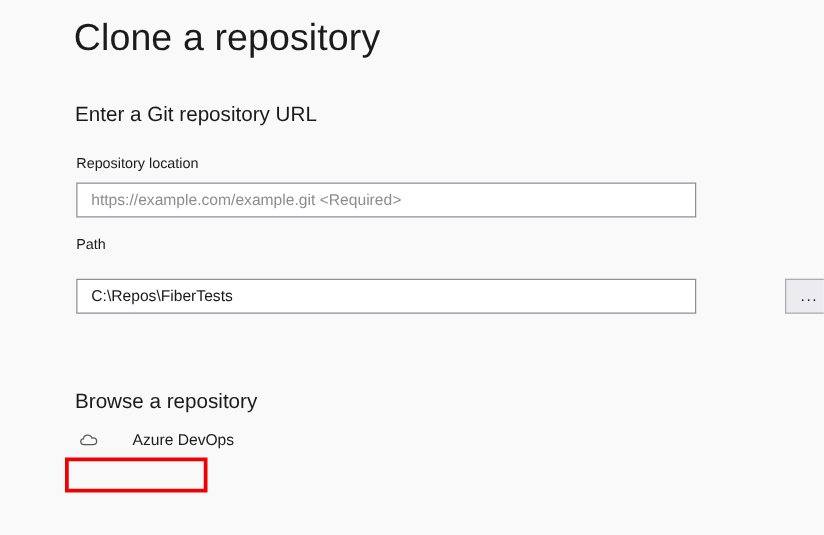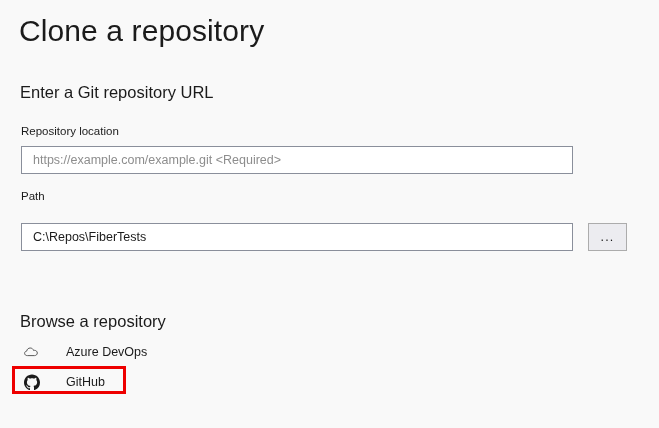--- a/index.html
+++ b/index.html
@@ -13,20 +13,21 @@
     font-family: "Liberation Sans", sans-serif;
     color: #1b1b1b;
     overflow: hidden;
     position: relative;
   }
 
   .page {
     position: absolute;
     inset: 0;
     padding: 0;
+    margin-left: 40px;
   }
 
   
   .page-title {
     position: absolute;
     left: 19px;
     top: 12px;
     font-size: 30px;
     font-weight: 300;
     letter-spacing: 0.1px;
@@ -58,21 +59,21 @@
     line-height: 15px;
     white-space: nowrap;
   }
   #label-repo-location { top: 124px; }
   #label-path { top: 189px; }
 
   
   .text-input {
     position: absolute;
     left: 21px;
-    width: 552px;
+    width: 496px;
     height: 28px;
     box-sizing: border-box;
     background: #ffffff;
     border: 1px solid #8a8f9b;
     font-family: "Liberation Sans", sans-serif;
     font-size: 12.5px;
     color: #1b1b1b;
     padding: 0 0 0 11px;
     line-height: 26px;
     outline: none;
@@ -177,32 +178,16 @@
       <svg width="17" height="17" viewBox="0 0 17 17" aria-hidden="true">
         <path d="M4.4 11.6 C2.7 11.6 1.6 10.6 1.6 9.3 C1.6 8.1 2.5 7.2 3.7 7.1
                  C3.9 5.3 5.4 4.0 7.2 4.0 C8.8 4.0 10.2 5.0 10.6 6.5
                  C10.9 6.4 11.2 6.35 11.5 6.35 C13.1 6.35 14.3 7.5 14.3 9.0
                  C14.3 10.5 13.1 11.6 11.5 11.6 Z" fill="none" stroke="#5a5a5a" stroke-width="1"></path>
       </svg>
     </span>
     <span class="provider-label">Azure DevOps</span>
   </div>
 
-  <div class="provider-row" id="row-github">
-    <span class="provider-icon">
-      <svg width="16" height="16" viewBox="0 0 16 16" aria-hidden="true">
-        <path fill="#1b1b1b" d="M8 0.5 C3.58 0.5 0 4.08 0 8.5 c0 3.54 2.29 6.53 5.47 7.59
-          0.4 0.07 0.55-0.17 0.55-0.38 0-0.19-0.01-0.82-0.01-1.49 -2.01 0.37-2.53-0.49-2.69-0.94
-          -0.09-0.23-0.48-0.94-0.82-1.13 -0.28-0.15-0.68-0.52-0.01-0.53 0.63-0.01 1.08 0.58 1.23 0.82
-          0.72 1.21 1.87 0.87 2.33 0.66 0.07-0.52 0.28-0.87 0.51-1.07 -1.78-0.2-3.64-0.89-3.64-3.95
-          0-0.87 0.31-1.59 0.82-2.15 -0.08-0.2-0.36-1.02 0.08-2.12 0 0 0.67-0.21 2.2 0.82
-          0.64-0.18 1.32-0.27 2-0.27 0.68 0 1.36 0.09 2 0.27 1.53-1.04 2.2-0.82 2.2-0.82
-          0.44 1.1 0.16 1.92 0.08 2.12 0.51 0.56 0.82 1.27 0.82 2.15 0 3.07-1.87 3.75-3.65 3.95
-          0.29 0.25 0.54 0.73 0.54 1.48 0 1.07-0.01 1.93-0.01 2.2 0 0.21 0.15 0.46 0.55 0.38
-          A8.01 8.01 0 0 0 16 8.5 C16 4.08 12.42 0.5 8 0.5 Z"></path>
-      </svg>
-    </span>
-    <span class="provider-label">GitHub</span>
-  </div>
 
   <div class="annotation-box"></div>
 
 </div>
 
 </body></html>

